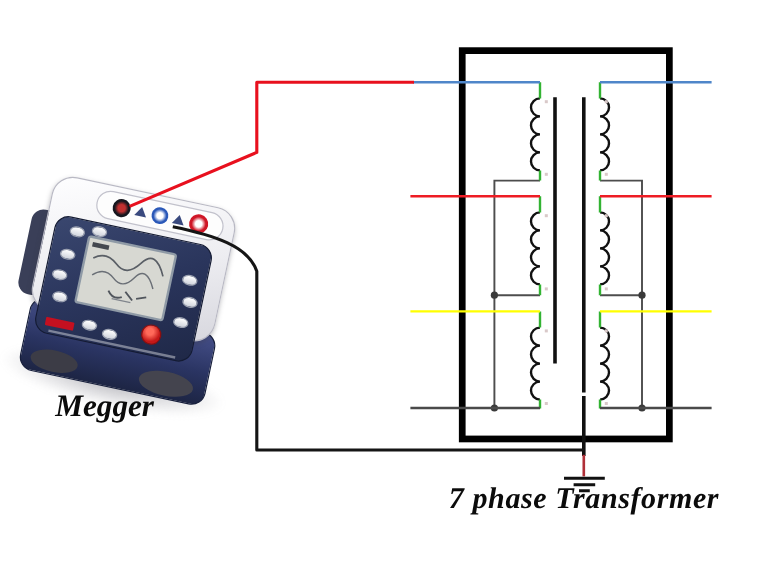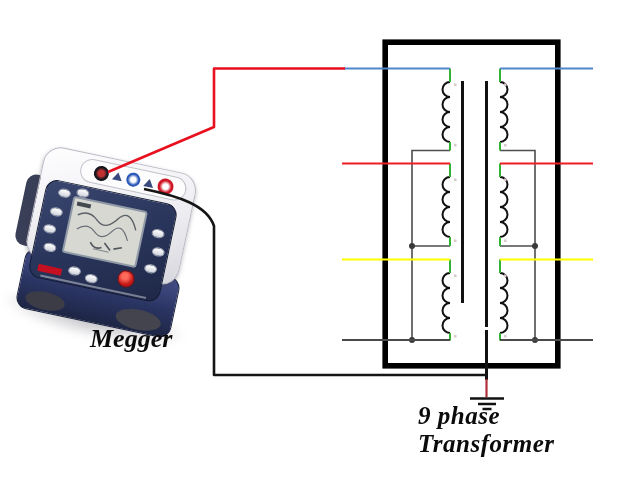--- a/index.html
+++ b/index.html
@@ -5,21 +5,21 @@
   html,body{margin:0;padding:0;background:#ffffff;}
   body{width:640px;height:480px;position:relative;overflow:hidden;
        font-family:"Liberation Serif", serif;}
 
   .stage{position:absolute;left:0;top:0;width:640px;height:480px;}
 
   
   #circuit-svg{position:absolute;left:0;top:0;width:640px;height:480px;z-index:5;}
 
   
-  .caption{position:absolute;font-style:italic;font-weight:bold;color:#0b0b0b;z-index:6;margin-left:44px;}
+  .caption{position:absolute;font-style:italic;font-weight:bold;color:#0b0b0b;z-index:6;}
   #megger-label{left:46px;top:324px;font-size:26px;}
   #transformer-label{left:374px;top:402px;font-size:25px;letter-spacing:.5px;}
 
   
   .megger{position:absolute;left:24px;top:149px;width:170px;height:184px;
           transform:rotate(12deg);z-index:2;}
   .megger *{position:absolute;box-sizing:border-box;}
   .m-shadow{left:-10px;top:148px;width:192px;height:44px;border-radius:50%;
             background:radial-gradient(ellipse at center, rgba(110,110,122,.5), rgba(110,110,122,0) 70%);
             filter:blur(3px);}
@@ -159,14 +159,14 @@
     <path d="M108,172 L214,127 V68.5 H345" fill="none" stroke-width="2.6" stroke-linejoin="round" stroke="#e8101e"></path>
     <path d="M144,189 C178,196 207,205 214,226 V375 H486.8" fill="none" stroke-width="2.6" stroke-linejoin="round" stroke="#151515"></path>
 
     <path d="M486.5,379 V397" fill="none" stroke-width="2.2" stroke="#b03038"></path>
     <g fill="none" stroke-width="2.6" stroke="#111111">
       <path d="M470,398.5 H504 M478,404 H496 M482.5,409 H491.5"></path>
     </g>
   </svg>
 
   <div id="megger-label" class="caption">Megger</div>
-  <div id="transformer-label" class="caption">9 phase Transformer</div>
+  <div id="transformer-label" class="caption">7 phase Transformer</div>
 </div>
 
 </body></html>

